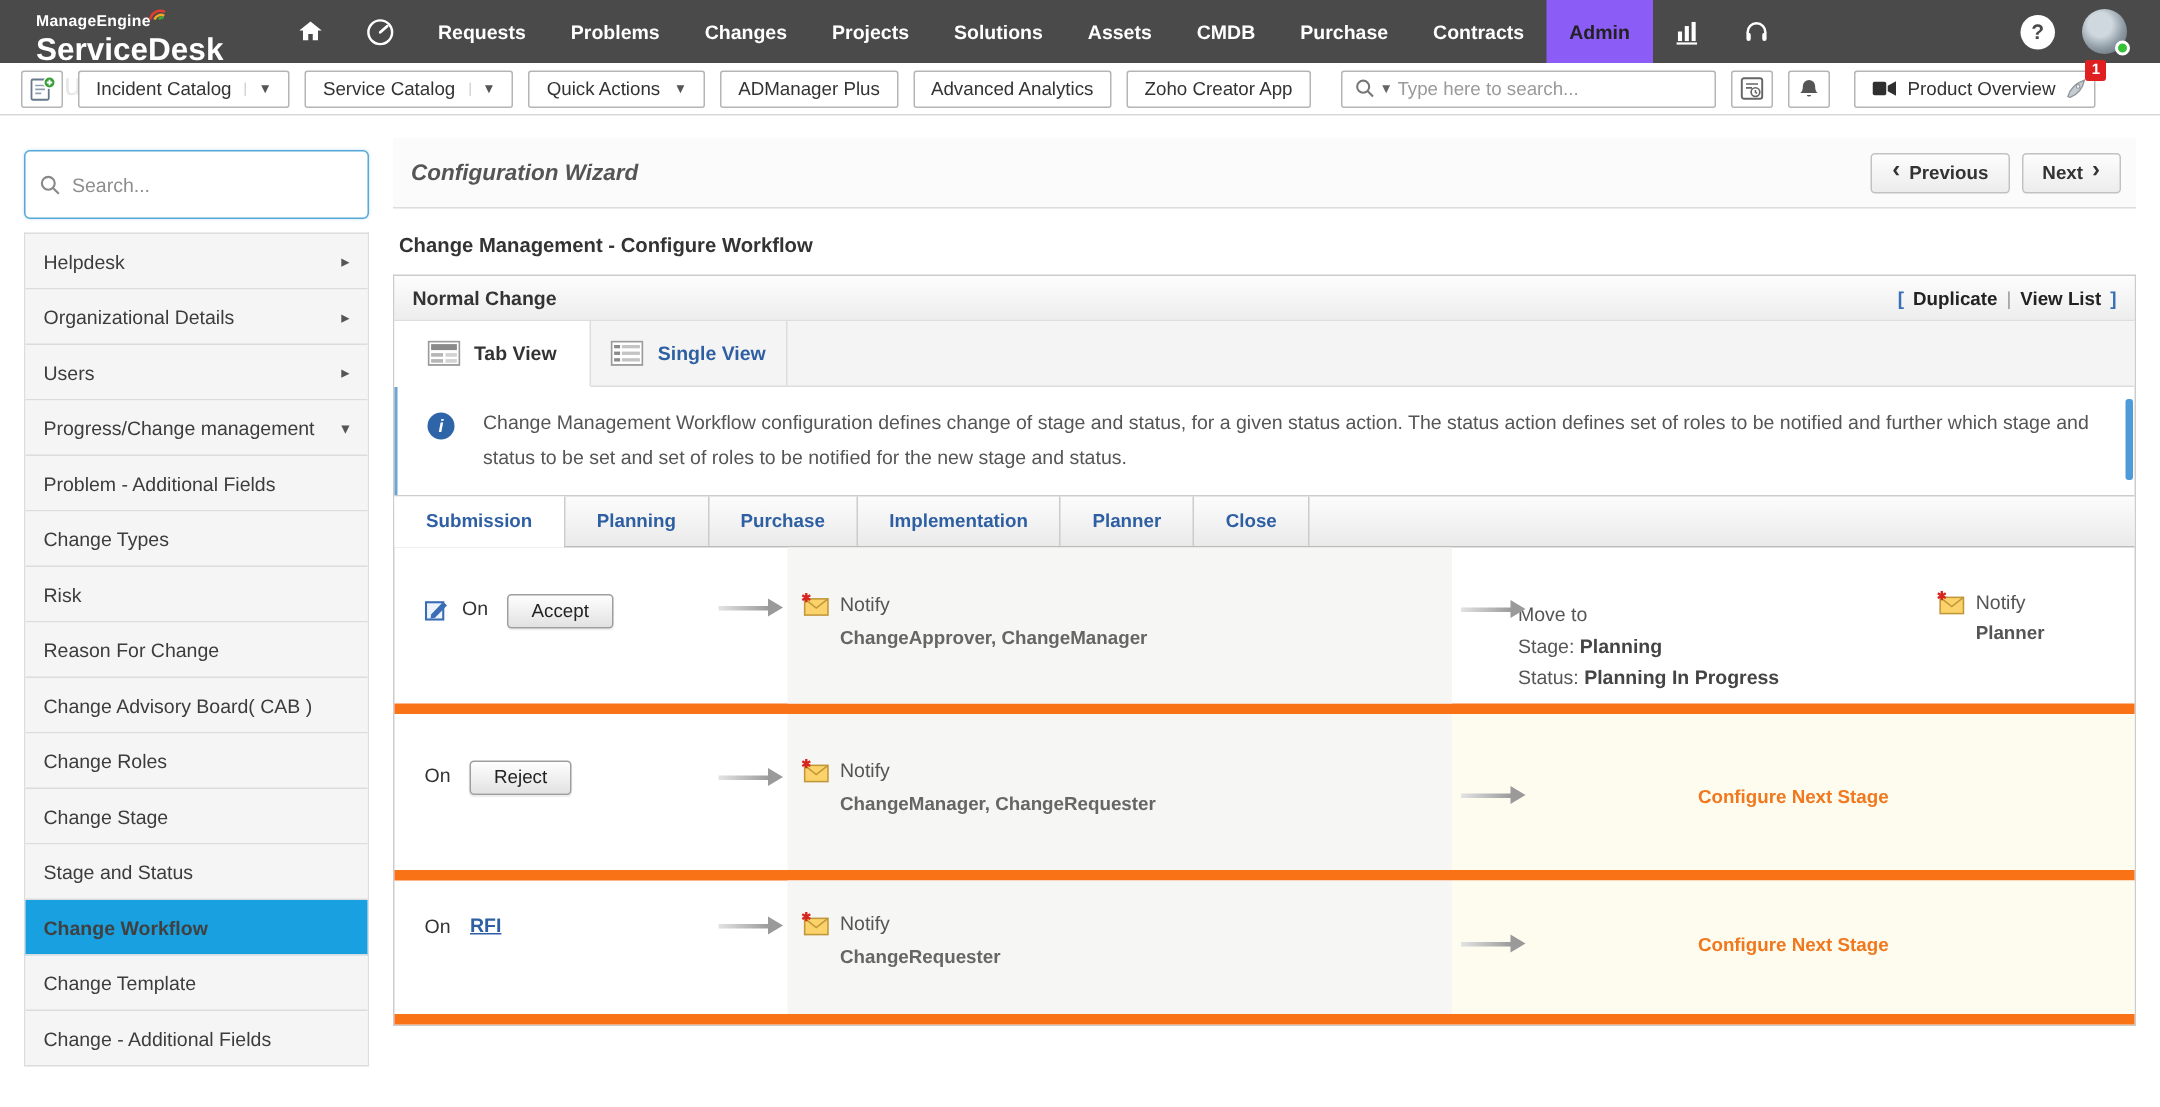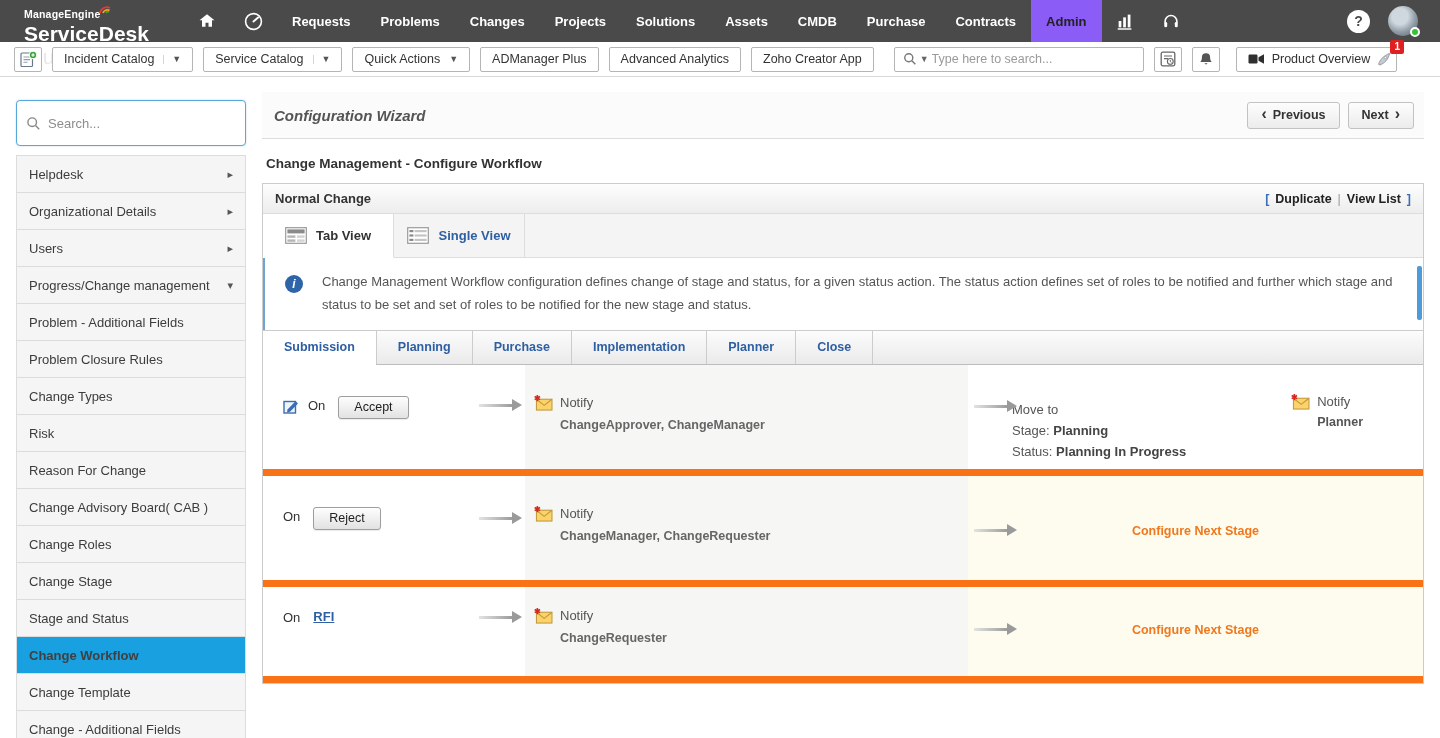--- a/index.html
+++ b/index.html
@@ -302,23 +302,20 @@
           <span class="chev">▸</span>
         </div>
       <div class="sb-item">
           <span>Progress/Change management</span>
           <span class="chev">▾</span>
         </div>
       <div class="sb-item">
           <span>Problem - Additional Fields</span>
         </div>
       <div class="sb-item">
-          <span>Problem Closure Rules</span>
-        </div>
-      <div class="sb-item">
           <span>Change Types</span>
         </div>
       <div class="sb-item">
           <span>Risk</span>
         </div>
       <div class="sb-item">
           <span>Reason For Change</span>
         </div>
       <div class="sb-item">
           <span>Change Advisory Board( CAB )</span>

